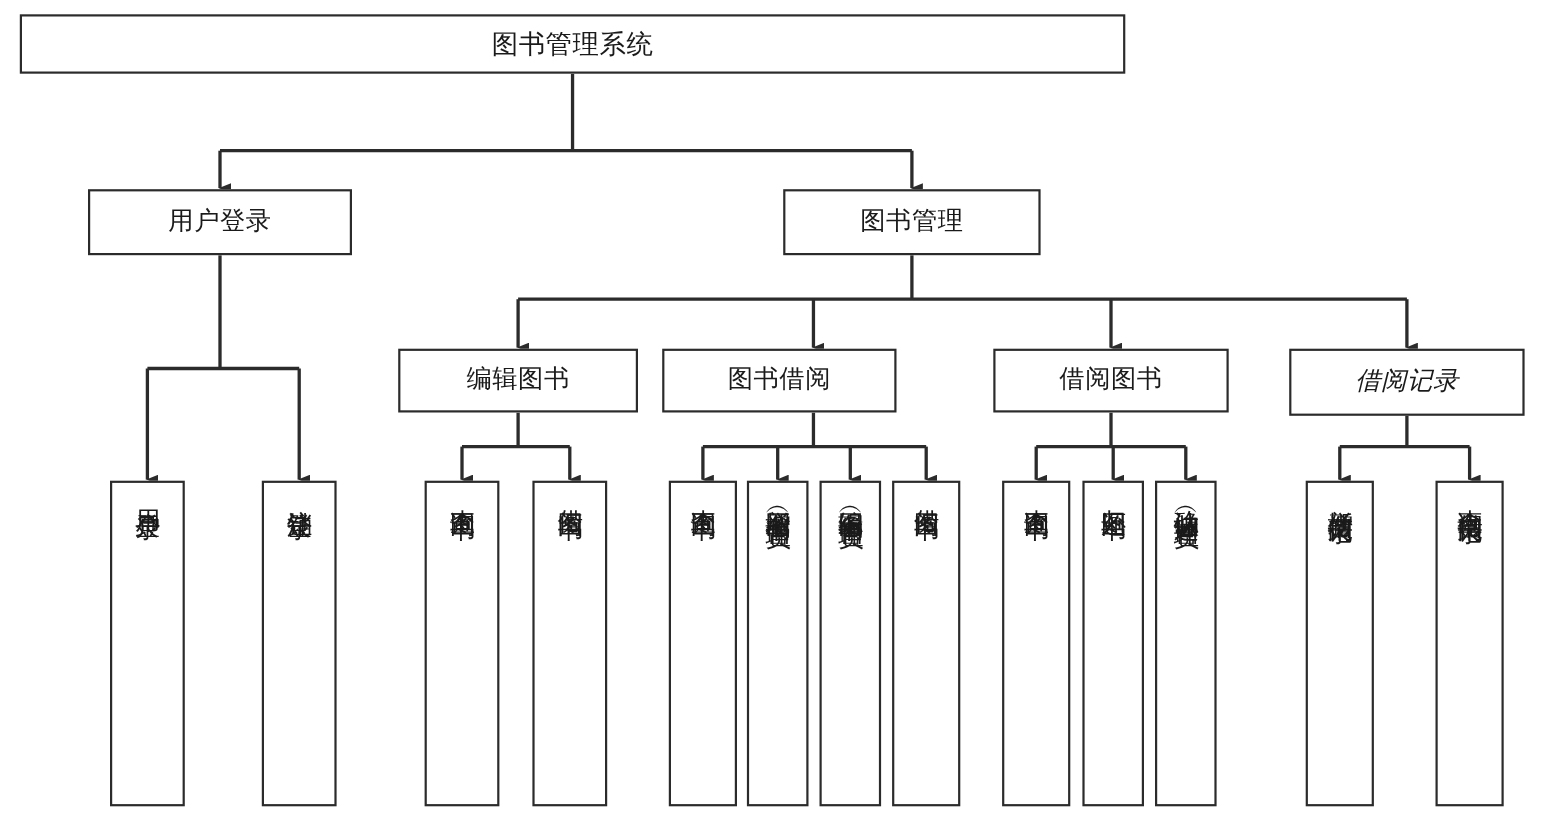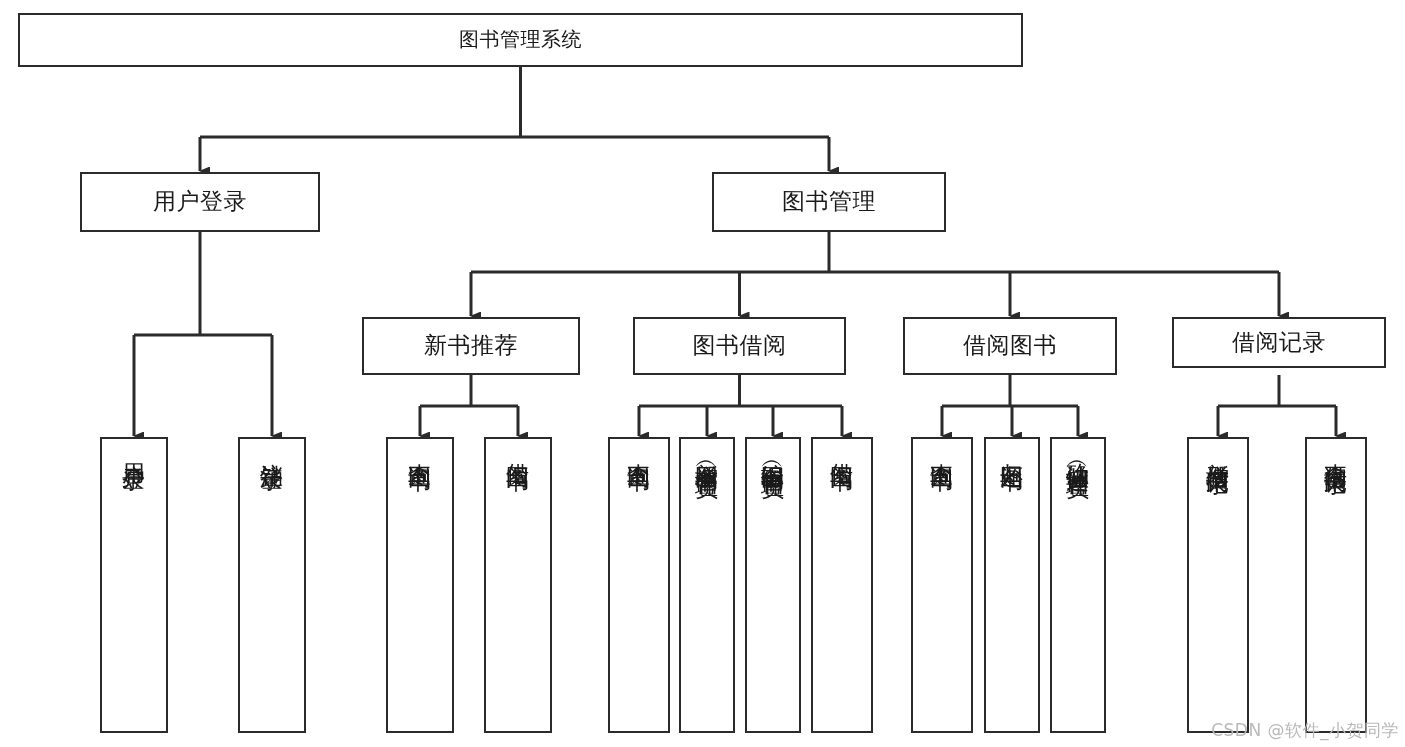--- a/index.html
+++ b/index.html
@@ -40,21 +40,21 @@
     display: block;
     text-align: center;
     line-height: 1.18;
     letter-spacing: 0.5px;
     white-space: nowrap;
   }
   .node.horizontal .node-label {
     font-size: 23px;
   }
   .node.root .node-label {
-    font-size: 20px;
+    font-size: 24px;
   }
   .node.vertical {
     padding: 6px 0;
     align-items: flex-start;
   }
   .node.vertical .node-label {
     writing-mode: vertical-rl;
     text-orientation: upright;
     font-size: 23px;
     line-height: 1.22;
@@ -126,29 +126,29 @@
       <div class="node horizontal root" style="left: 18px; top: 13px; width: 1005px; height: 54px;">
         <span class="node-label">图书管理系统</span>
       </div>
       <div class="node horizontal" style="left: 80px; top: 172px; width: 240px; height: 60px;">
         <span class="node-label">用户登录</span>
       </div>
       <div class="node horizontal" style="left: 712px; top: 172px; width: 234px; height: 60px; align-items: center;">
         <span class="node-label">图书管理</span>
       </div>
       <div class="node horizontal" style="left: 362px; top: 317px; width: 218px; height: 58px;">
-        <span class="node-label">新书推荐</span>
+        <span class="node-label">编辑图书</span>
       </div>
-      <div class="node horizontal" style="left: 633px; top: 317px; width: 213px; height: 58px;">
+      <div class="node horizontal" style="left: 602px; top: 317px; width: 213px; height: 58px;">
         <span class="node-label">图书借阅</span>
       </div>
       <div class="node horizontal" style="left: 903px; top: 317px; width: 214px; height: 58px;">
         <span class="node-label">借阅图书</span>
       </div>
-      <div class="node horizontal" style="left: 1172px; top: 317px; width: 214px; height: 51px;">
+      <div class="node horizontal" style="left: 1172px; top: 317px; width: 214px; height: 61px; font-style: italic;">
         <span class="node-label">借阅记录</span>
       </div>
       <div class="node vertical" style="left: 100px; top: 437px; width: 68px; height: 296px;">
         <span class="node-label">用户登录</span>
       </div>
       <div class="node vertical" style="left: 238px; top: 437px; width: 68px; height: 296px;">
         <span class="node-label">注销登录</span>
       </div>
       <div class="node vertical" style="left: 386px; top: 437px; width: 68px; height: 296px;">
         <span class="node-label">查询图书</span>
@@ -178,15 +178,14 @@
         <span class="node-label">确认归还（管理员）</span>
       </div>
       <div class="node vertical" style="left: 1187px; top: 437px; width: 62px; height: 296px;">
         <span class="node-label">新增借阅记录</span>
       </div>
       <div class="node vertical" style="left: 1305px; top: 437px; width: 62px; height: 296px;">
         <span class="node-label">查询借阅记录</span>
       </div>
     </div>
 
-  <div id="watermark">CSDN @软件_小贺同学</div>
 
 </div>
 
 </body></html>

